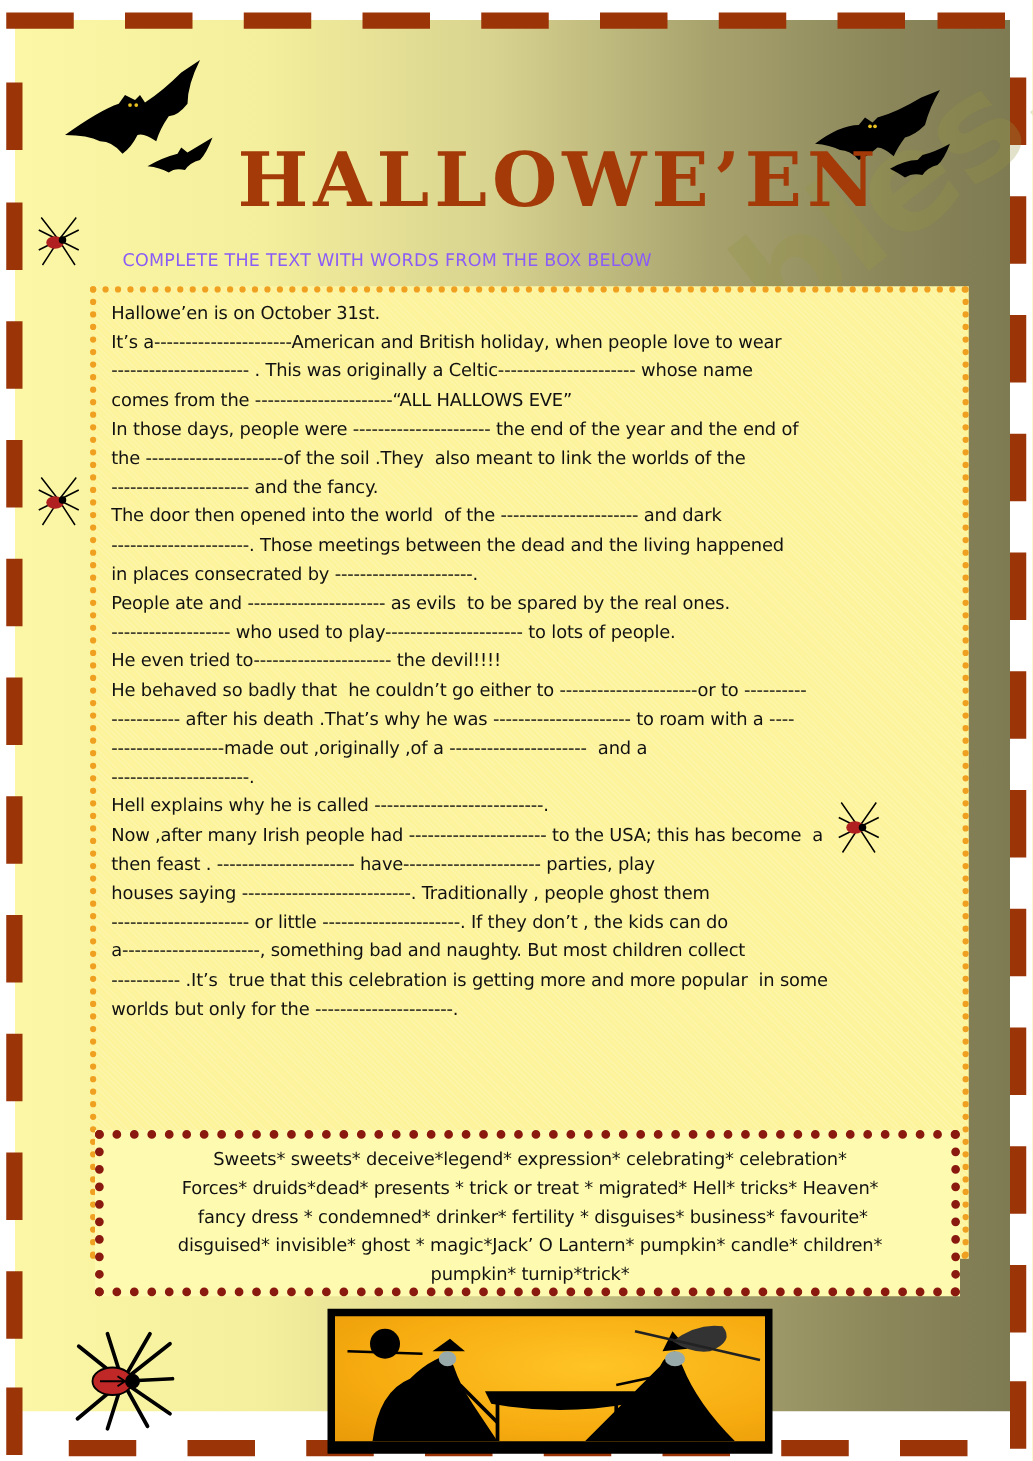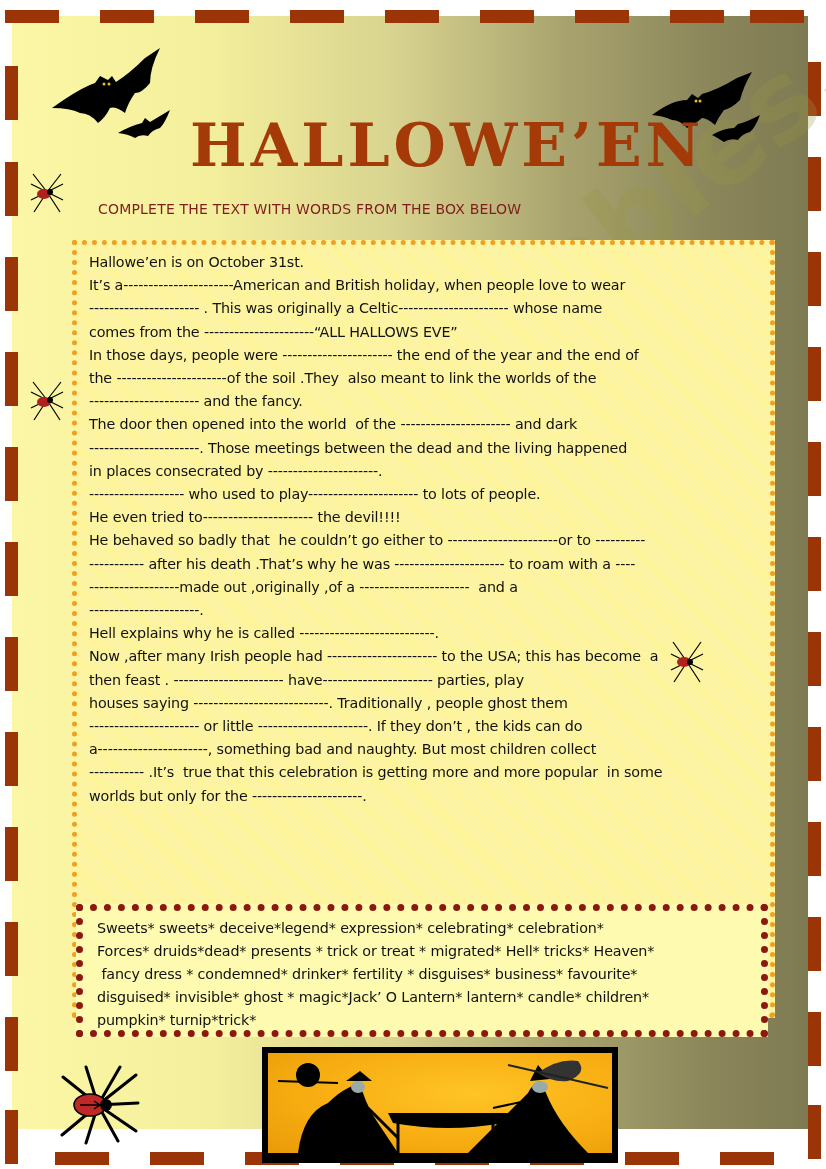--- a/index.html
+++ b/index.html
@@ -16,26 +16,26 @@
     .dash.h { height: 13px; width: 54px; }
     .dash.v { width: 13px; height: 54px; }
 
     .title {
       position: absolute; left: 190px; top: 110px; width: 480px; text-align: center;
       font-family: "DejaVu Serif", serif; font-weight: bold; font-size: 60px;
       color: #a33a08; letter-spacing: 4px; line-height: 70px;
     }
     .instruction {
       position: absolute; left: 98px; top: 201px;
-      font-size: 14px; color: #7f1d1d; font-weight: normal; letter-spacing: 0.2px;
+      font-size: 14px; color: #8b5cf6; font-weight: normal; letter-spacing: 0.2px;
       font-family: "DejaVu Sans", sans-serif;
     }
 
     .text-box {
-      position: absolute; left: 72px; top: 240px; width: 703px; height: 778px;
+      position: absolute; left: 72px; top: 229px; width: 703px; height: 778px;
       background: #fdf39a;
       background-image: repeating-linear-gradient(45deg, rgba(255,255,255,0.18) 0 1px, transparent 1px 3px);
       border: 5px dotted #f0a020;
       box-sizing: border-box;
       padding: 6px 8px 0 12px;
       overflow: hidden;
     }
     .text-box .line {
       font-size: 14.3px; line-height: 23.2px; color: #111; white-space: pre;
       font-family: "DejaVu Sans", sans-serif; letter-spacing: -0.15px;
@@ -43,21 +43,21 @@
 
     .word-box {
       position: absolute; left: 76px; top: 904px; width: 692px; height: 133px;
       background: #fefbb0;
       border: 7px dotted #8a1a10;
       box-sizing: border-box;
       padding: 6px 10px 0 14px;
     }
     .word-box .line {
       font-size: 14.3px; line-height: 23px; color: #111; white-space: pre;
-      font-family: "DejaVu Sans", sans-serif; letter-spacing: -0.15px;
+      font-family: "DejaVu Sans", sans-serif; letter-spacing: -0.15px; text-align: center;
     }
 
     .watermark {
       position: absolute; left: 90px; top: 560px; width: 800px;
       font-family: "DejaVu Sans", sans-serif; font-weight: bold; font-size: 110px;
       color: rgba(150,150,70,0.28); transform: rotate(-38deg); transform-origin: left top;
       white-space: nowrap; pointer-events: none;
     }
 
     .picture {
@@ -158,20 +158,21 @@
     <div class="line">Hallowe’en is on October 31st.</div>
     <div class="line">It’s a----------------------American and British holiday, when people love to wear</div>
     <div class="line">---------------------- . This was originally a Celtic---------------------- whose name</div>
     <div class="line">comes from the ----------------------“ALL HALLOWS EVE”</div>
     <div class="line">In those days, people were ---------------------- the end of the year and the end of</div>
     <div class="line">the ----------------------of the soil .They  also meant to link the worlds of the</div>
     <div class="line">---------------------- and the fancy.</div>
     <div class="line">The door then opened into the world  of the ---------------------- and dark</div>
     <div class="line">----------------------. Those meetings between the dead and the living happened</div>
     <div class="line">in places consecrated by ----------------------.</div>
+    <div class="line">People ate and ---------------------- as evils  to be spared by the real ones.</div>
     <div class="line">------------------- who used to play---------------------- to lots of people.</div>
     <div class="line">He even tried to---------------------- the devil!!!!</div>
     <div class="line">He behaved so badly that  he couldn’t go either to ----------------------or to ----------</div>
     <div class="line">----------- after his death .That’s why he was ---------------------- to roam with a ----</div>
     <div class="line">------------------made out ,originally ,of a ----------------------  and a</div>
     <div class="line">----------------------.</div>
     <div class="line">Hell explains why he is called ---------------------------.</div>
     <div class="line">Now ,after many Irish people had ---------------------- to the USA; this has become  a</div>
     <div class="line">then feast . ---------------------- have---------------------- parties, play</div>
     <div class="line">houses saying ---------------------------. Traditionally , people ghost them</div>
@@ -186,21 +187,21 @@
     <path d="M17 22 L3 2 M17 22 L31 2 M17 22 L1 14 M17 22 L33 14 M17 22 L1 30 M17 22 L33 30 M17 22 L4 42 M17 22 L30 42"></path>
   </g>
   <ellipse cx="14" cy="22" rx="7" ry="5" fill="#b02020"></ellipse>
     <circle cx="20" cy="22" r="3" fill="#000"></circle>
 </svg>
 
 <div class="word-box" id="wordbox">
     <div class="line">Sweets* sweets* deceive*legend* expression* celebrating* celebration*</div>
     <div class="line">Forces* druids*dead* presents * trick or treat * migrated* Hell* tricks* Heaven*</div>
     <div class="line"> fancy dress * condemned* drinker* fertility * disguises* business* favourite*</div>
-    <div class="line">disguised* invisible* ghost * magic*Jack’ O Lantern* lantern* candle* children*</div>
+    <div class="line">disguised* invisible* ghost * magic*Jack’ O Lantern* pumpkin* candle* children*</div>
     <div class="line">pumpkin* turnip*trick*</div>
   </div>
 
 <svg class="sprite" style="left:58px;top:1065px" width="82" height="80" viewBox="0 0 82 80">
   <g stroke="#000" stroke-width="3" fill="none" stroke-linecap="round">
     <path d="M40 40 L5 12 M40 40 L28 2 M40 40 L62 2 M40 40 L78 10 M40 40 L80 38 M40 40 L78 66 M40 40 L60 76 M40 40 L28 78 M40 40 L4 70"></path>
   </g>
   <ellipse cx="32" cy="40" rx="16" ry="11" fill="#c02828" stroke="#000" stroke-width="1.5"></ellipse>
   <path d="M22 40 L42 40 M36 36 L42 40 L36 44" stroke="#000" stroke-width="1.5" fill="none"></path>
   <circle cx="48" cy="40" r="6" fill="#000"></circle>

